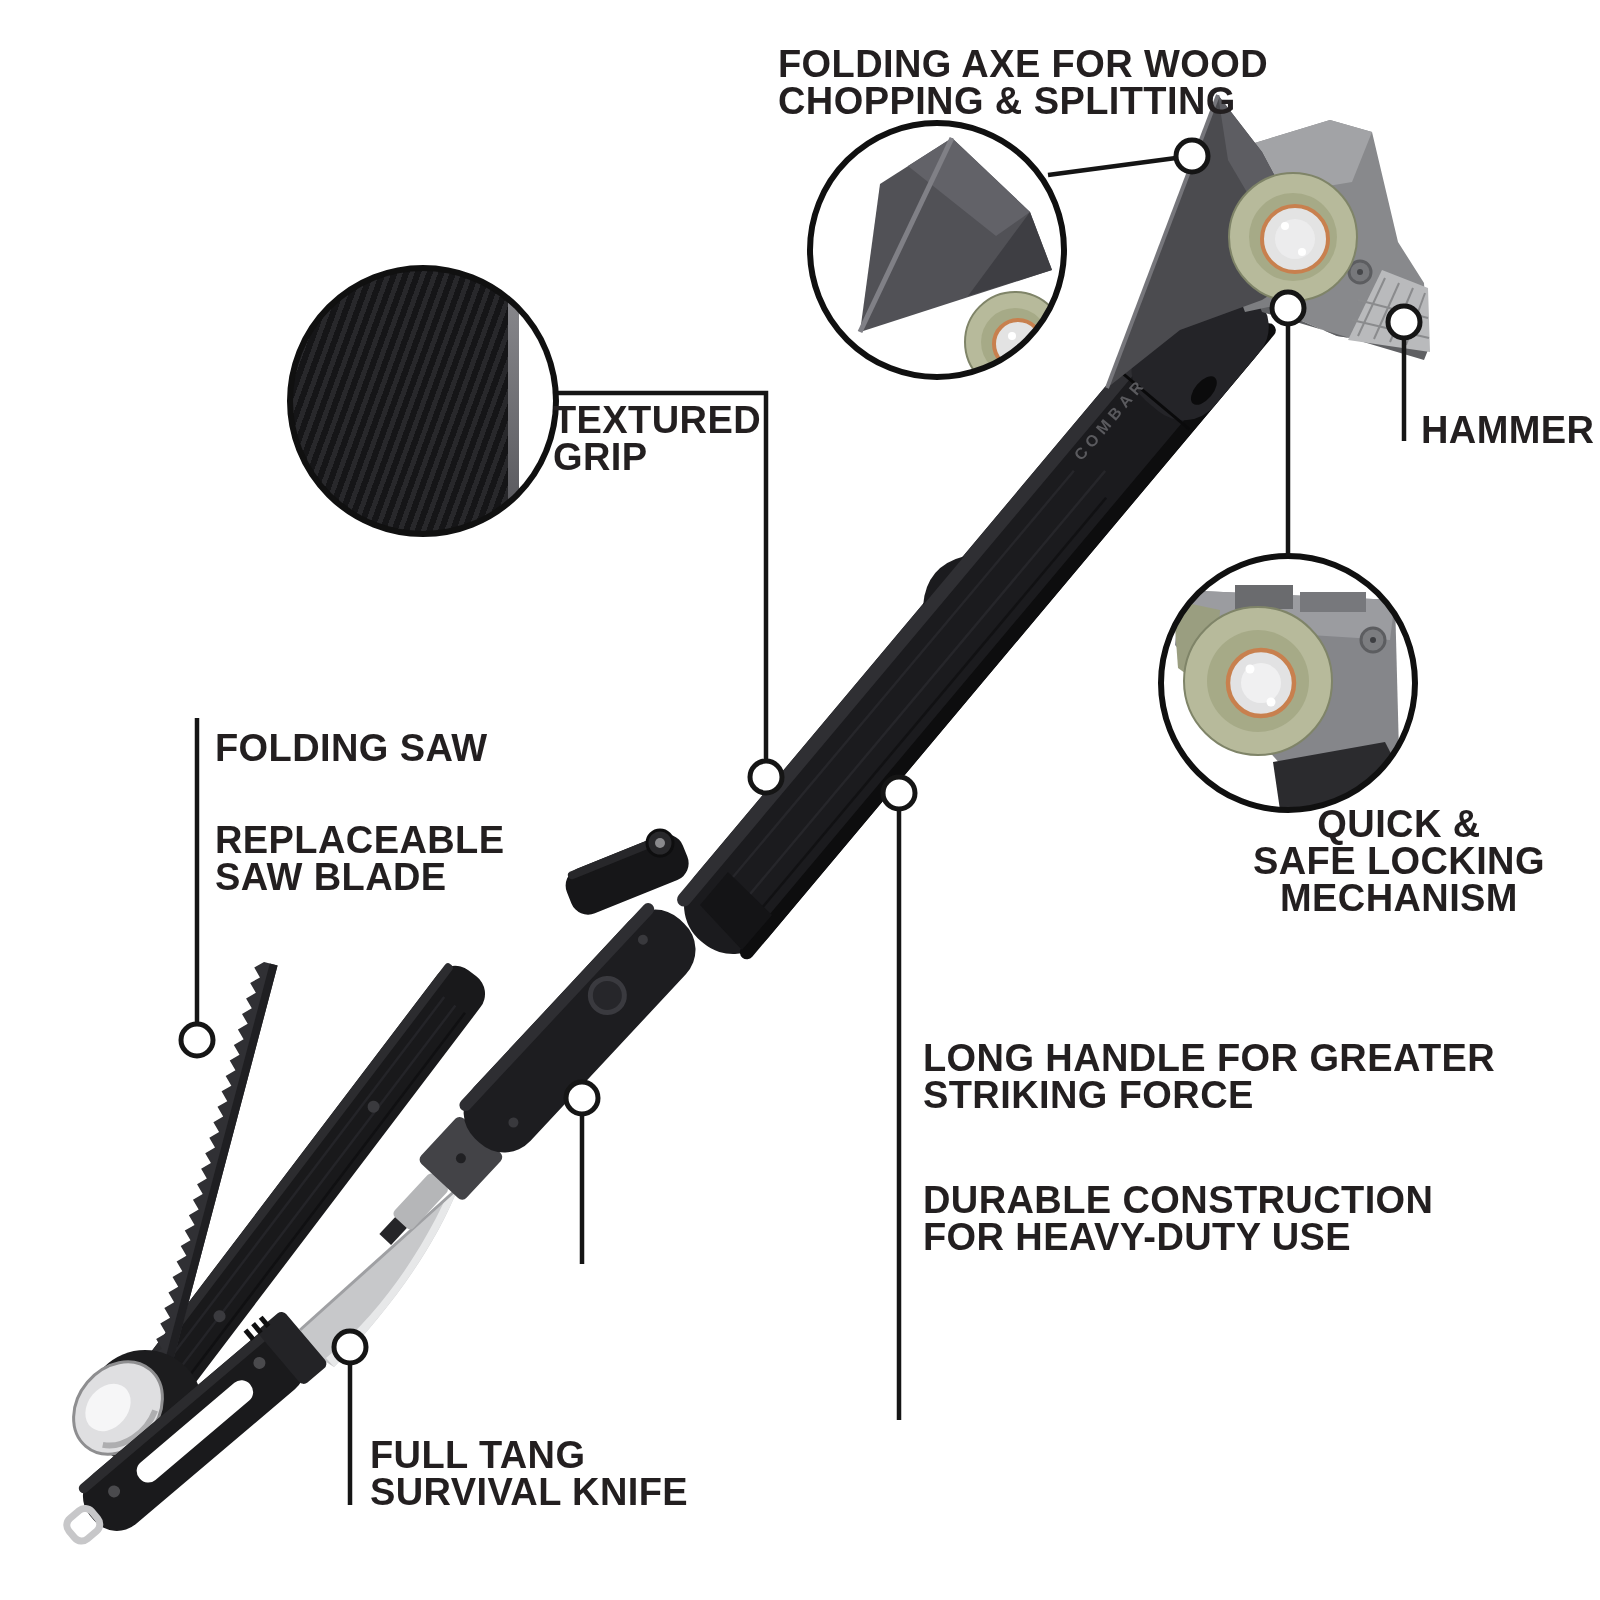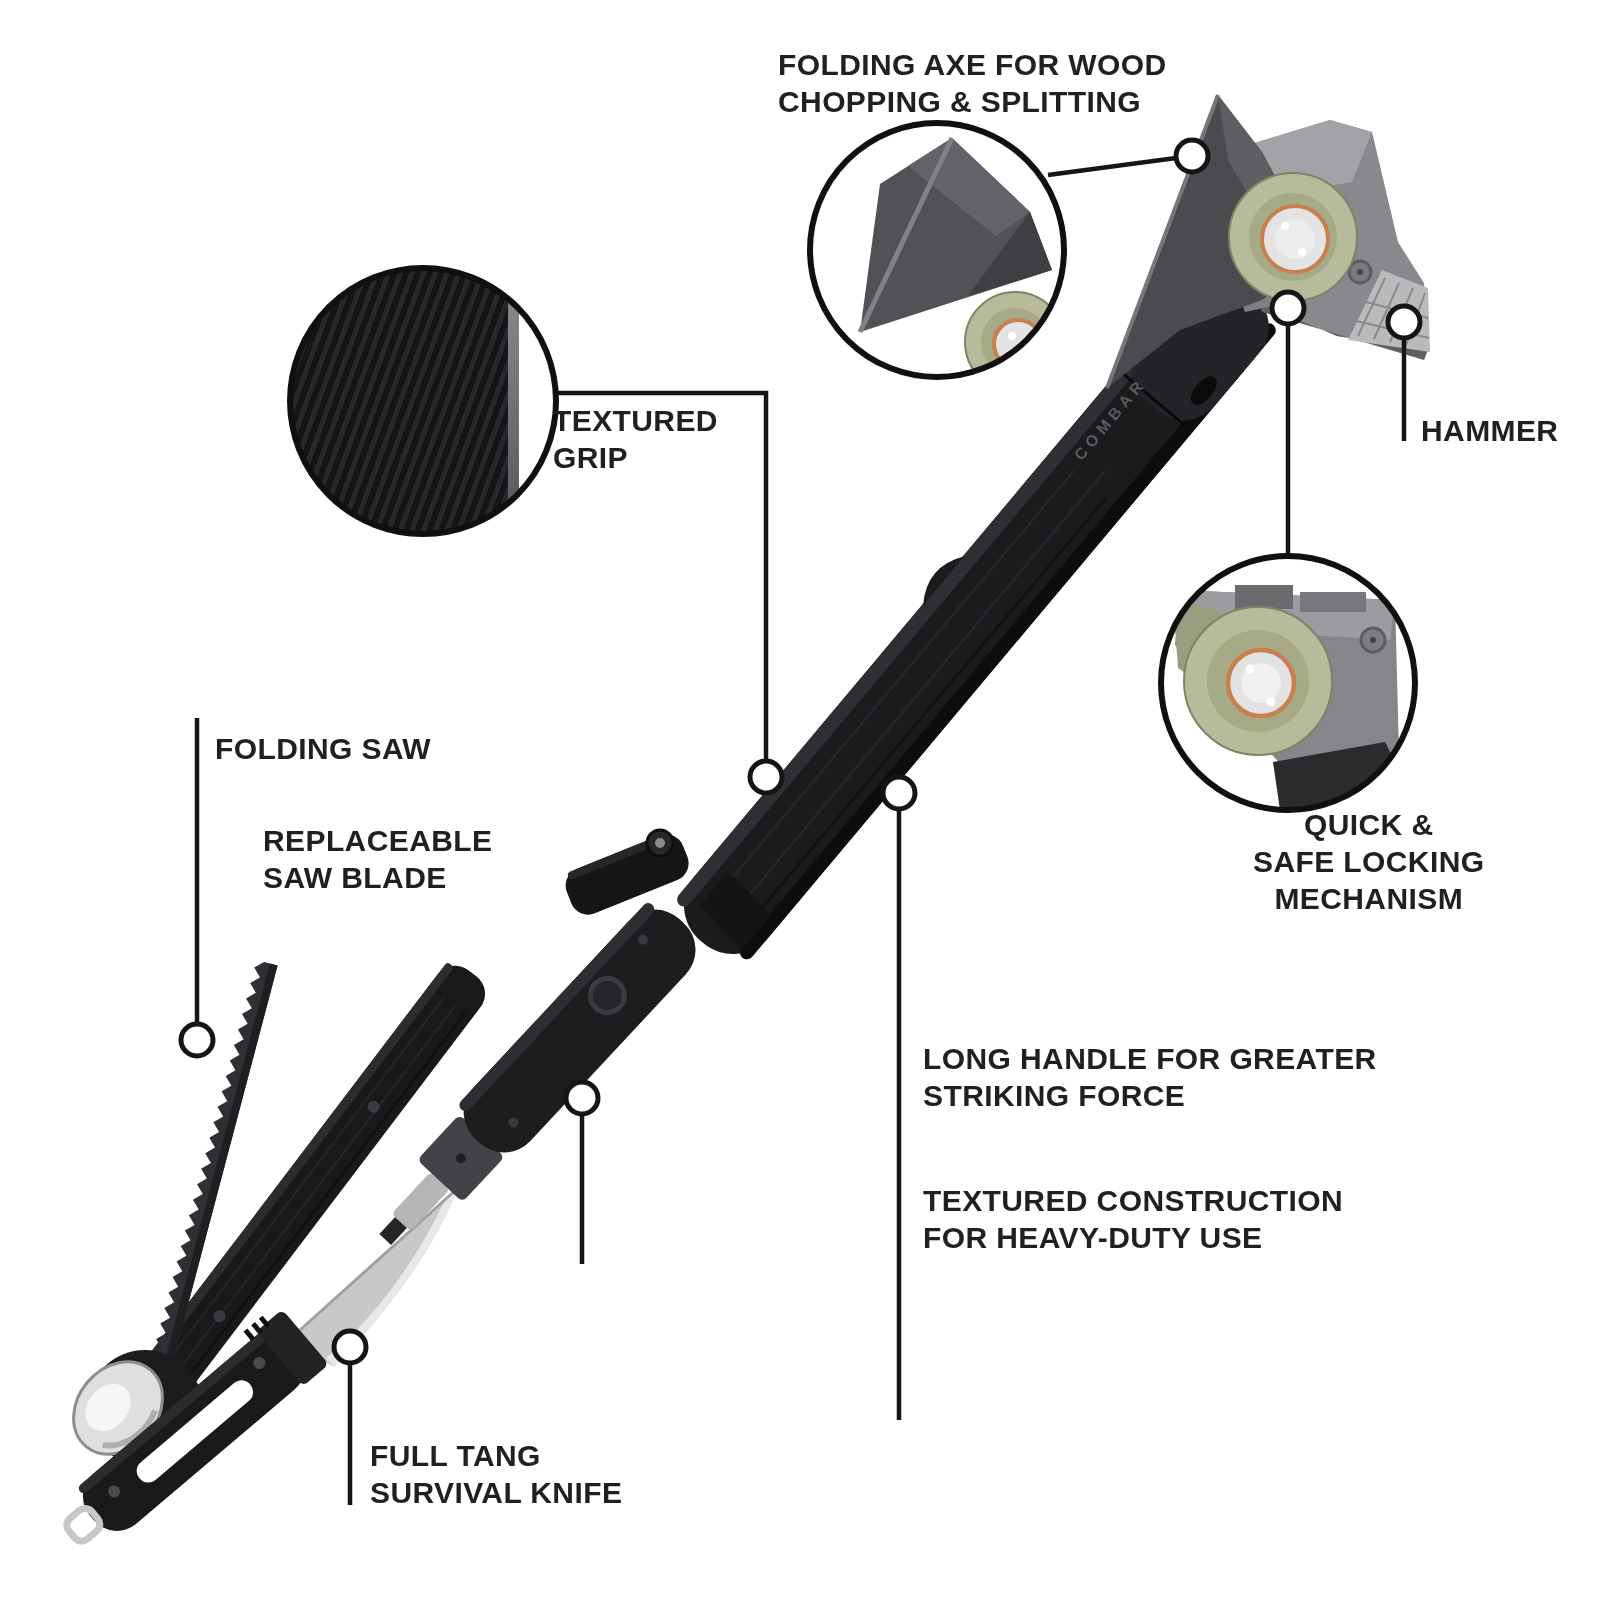--- a/index.html
+++ b/index.html
@@ -3,21 +3,21 @@
 <meta charset="utf-8">
 <style>
   html,body{margin:0;padding:0;background:#ffffff;}
   .stage{
     position:relative;width:1600px;height:1600px;background:#ffffff;
     font-family:"Liberation Sans",sans-serif;overflow:hidden;
   }
   .stage > svg{position:absolute;left:0;top:0;}
   .lbl{
     position:absolute;
-    font-weight:700;font-size:30px;line-height:37px;
+    font-weight:700;font-size:38px;line-height:37px;
     color:#231f20;letter-spacing:.4px;white-space:pre-line;
   }
   .grip-circle{
     position:absolute;left:287px;top:265px;width:260px;height:260px;
     border-radius:50%;border:6px solid #101010;overflow:hidden;
     background:repeating-linear-gradient(110deg,#28282b 0 5px,#151517 5px 11px);
   }
   .grip-circle .edge-strip{
     position:absolute;right:13%;top:0;bottom:0;width:11px;
     background:linear-gradient(180deg,#8d8d91,#55555a);
@@ -211,22 +211,22 @@
 
 <div class="lbl" style="left:778px;top:46px;">FOLDING AXE FOR WOOD
 CHOPPING &amp; SPLITTING</div>
 <div class="lbl" style="left:1421px;top:412px;">HAMMER</div>
 <div class="lbl" style="left:553px;top:402px;">TEXTURED
 GRIP</div>
 <div class="lbl" style="left:1253px;top:806px;text-align:center;">QUICK &amp;
 SAFE LOCKING
 MECHANISM</div>
 <div class="lbl" style="left:215px;top:730px;">FOLDING SAW</div>
-<div class="lbl" style="left:215px;top:822px;margin-left:48px;">REPLACEABLE
+<div class="lbl" style="left:215px;top:822px;">REPLACEABLE
 SAW BLADE</div>
 <div class="lbl" style="left:923px;top:1040px;">LONG HANDLE FOR GREATER
 STRIKING FORCE</div>
-<div class="lbl" style="left:923px;top:1182px;">TEXTURED CONSTRUCTION
+<div class="lbl" style="left:923px;top:1182px;">DURABLE CONSTRUCTION
 FOR HEAVY-DUTY USE</div>
 <div class="lbl" style="left:370px;top:1437px;">FULL TANG
 SURVIVAL KNIFE</div>
 
 </div>
 
 </body></html>

